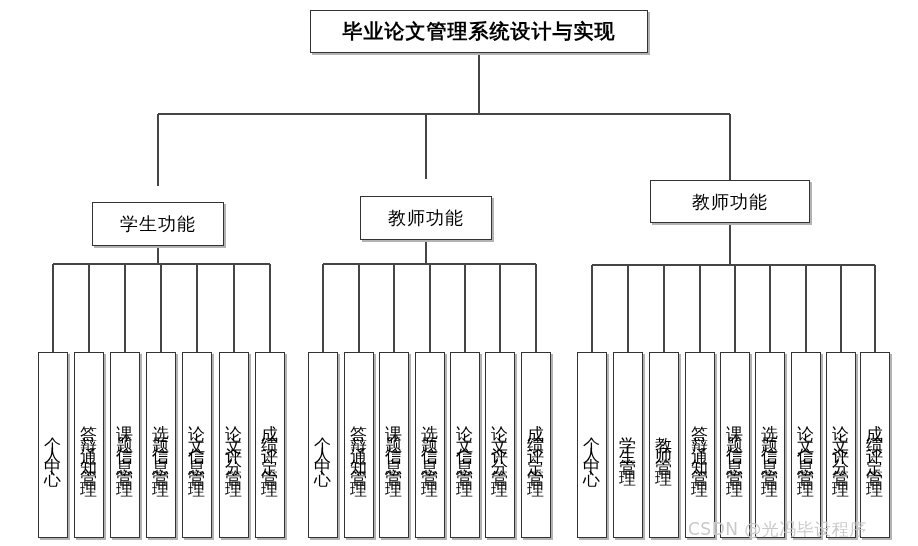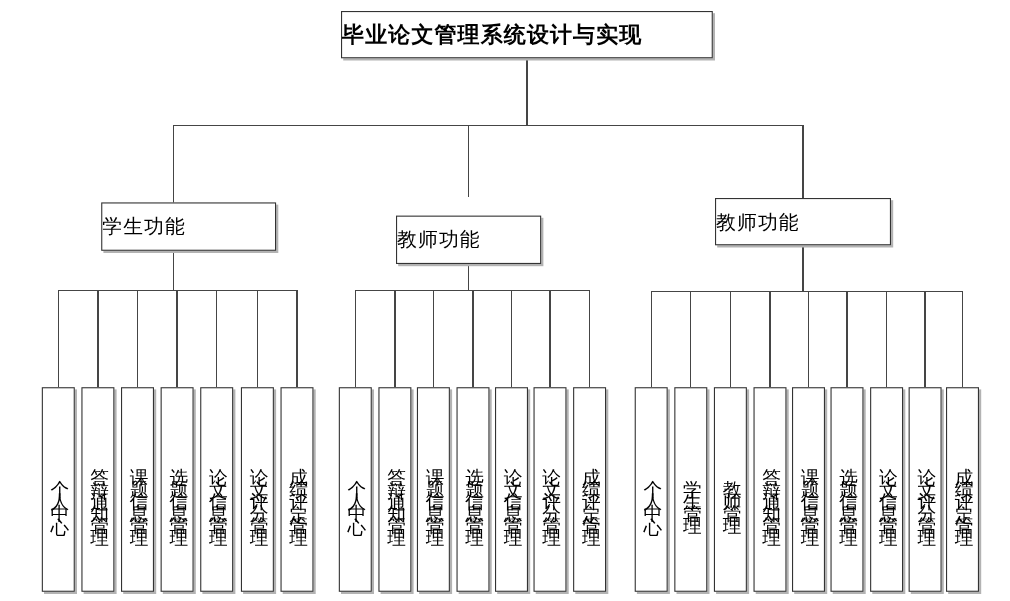--- a/index.html
+++ b/index.html
@@ -28,29 +28,29 @@
     shape-rendering: crispEdges;
   }
   .node {
     position: absolute;
     box-sizing: border-box;
     background: #ffffff;
     border: 1px solid #333333;
     box-shadow: 2px 2px 0 0 #b3b3b3;
     display: flex;
     align-items: center;
-    justify-content: flex-start;
+    justify-content: center;
     text-align: center;
   }
   .root-node {
     left: 310px; top: 10px; width: 338px; height: 43px;
     font-size: 20px; font-weight: 600; letter-spacing: 1px;
   }
   .group-node { font-size: 18px; font-weight: 500; letter-spacing: 1px; }
-  .group-0 { left: 92px;  top: 184px; width: 159px; height: 44px; }
+  .group-0 { left: 92px;  top: 202px; width: 132px; height: 44px; }
   .group-1 { left: 360px; top: 196px; width: 132px; height: 44px; }
   .group-2 { left: 650px; top: 180px; width: 160px; height: 43px; }
   .leaf {
     top: 352px;
     width: 30px;
     height: 186px;
   }
   .leaf span {
     writing-mode: vertical-rl;
     text-orientation: upright;
@@ -206,14 +206,15 @@
   <div class="node leaf l-2-6">
       <span>论文信息管理</span>
     </div>
   <div class="node leaf l-2-7">
       <span>论文评分管理</span>
     </div>
   <div class="node leaf l-2-8">
       <span>成绩评定管理</span>
     </div>
 
+  <div class="watermark">CSDN @光冯毕设程序</div>
 
 </div>
 
 </body></html>

